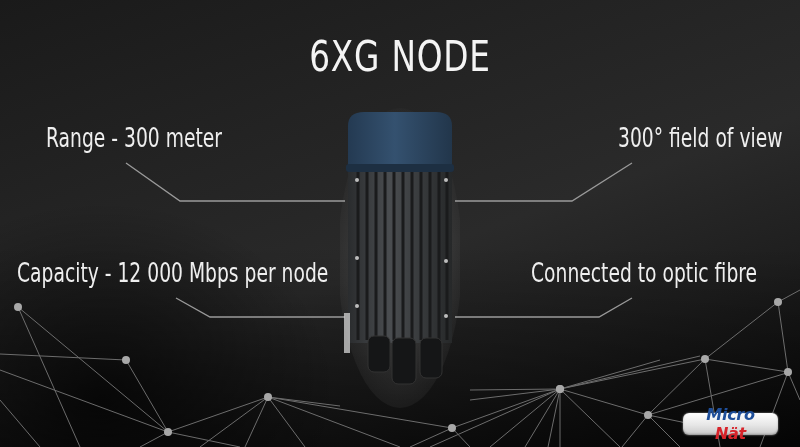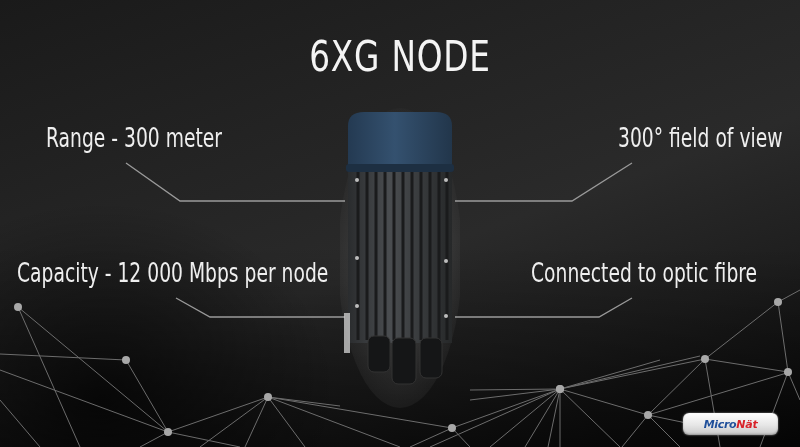--- a/index.html
+++ b/index.html
@@ -29,21 +29,21 @@
     transform:scaleX(0.72); transform-origin:left center;
     font-family: "DejaVu Sans", "Liberation Sans", sans-serif;
   }
   .device { position:absolute; left:340px; top:108px; z-index:2; }
   .logo {
     position:absolute; left:683px; top:413px; width:95px; height:22px; border-radius:6px;
     background: linear-gradient(180deg,#ffffff 0%,#e6e6e6 55%,#c8c8c8 100%);
     box-shadow: 0 0 2px rgba(255,255,255,0.6), inset 0 -1px 2px rgba(0,0,0,0.25);
     z-index:4; display:flex; align-items:center; justify-content:center;
     font-family:"DejaVu Sans","Liberation Sans",sans-serif; font-weight:bold; font-style:italic;
-    font-size:11px; letter-spacing:-0.3px;
+    font-size:16px; letter-spacing:-0.3px;flex-direction:column;
   }
   .logo .a { color:#1f4f9a; }
   .logo .b { color:#d8232a;text-align:right; }
 </style>
 </head>
 <body>
 
 <div class="slide">
 
   <svg class="net" width="800" height="447" viewBox="0 0 800 447">

